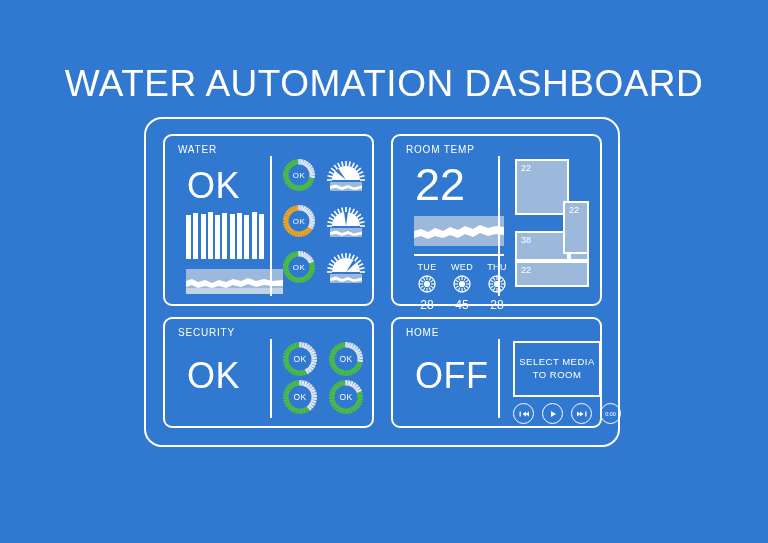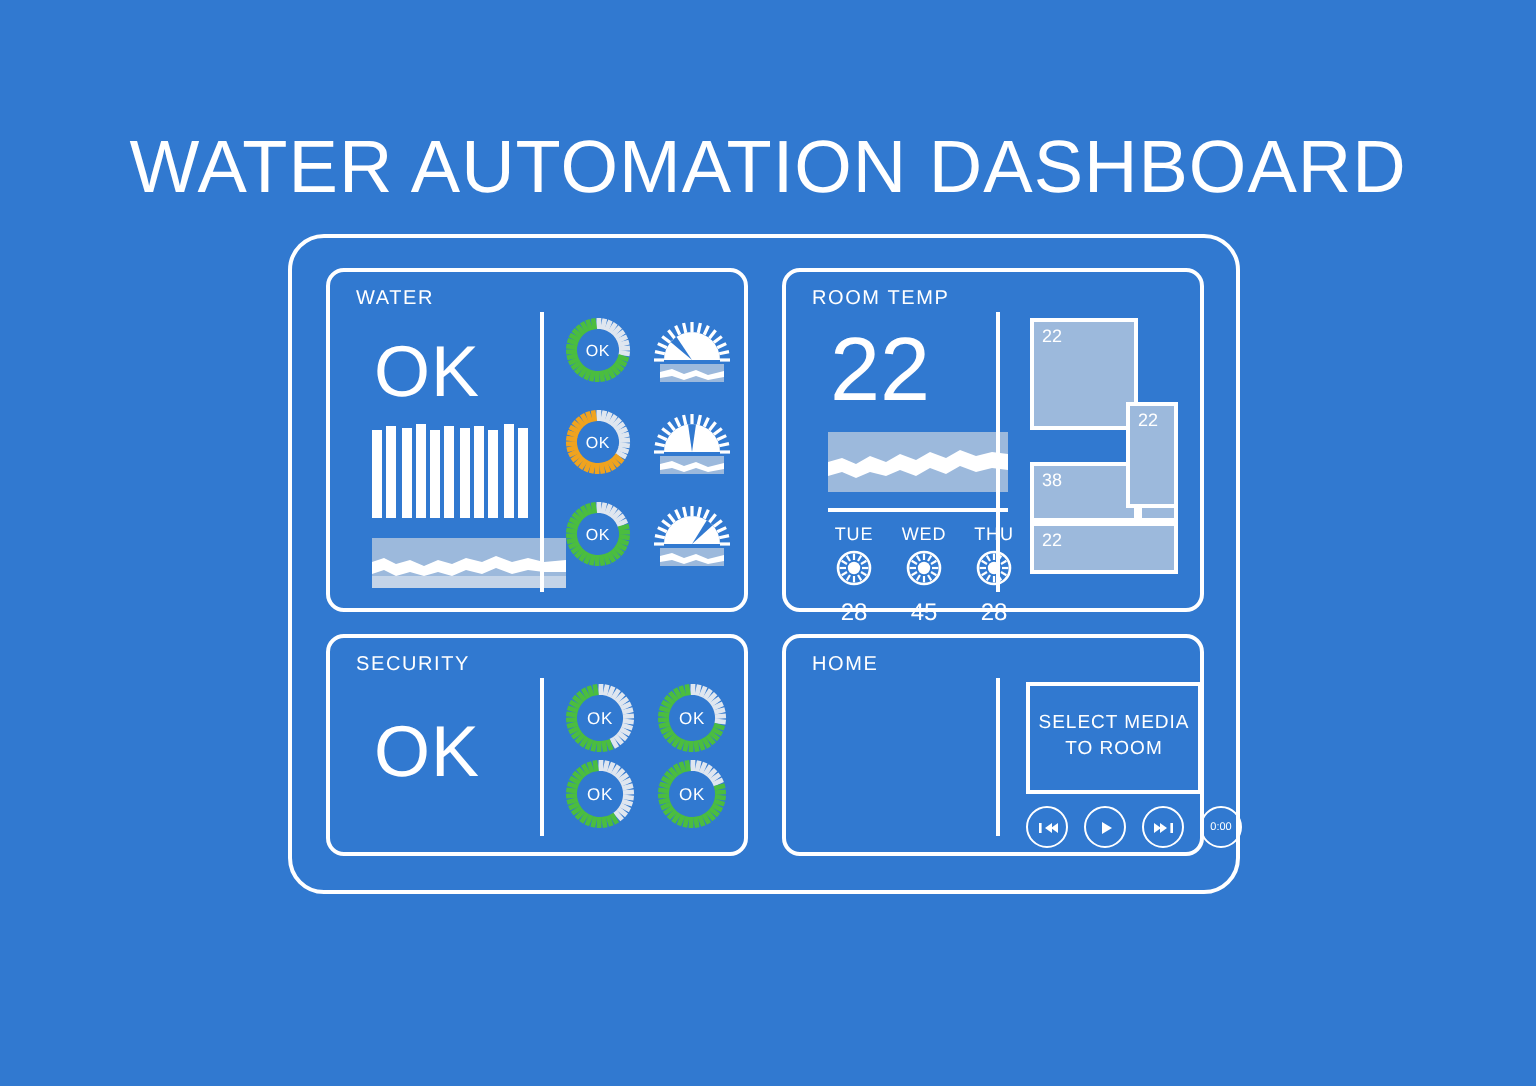--- a/index.html
+++ b/index.html
@@ -640,20 +640,21 @@
               <line x1="16.23" y1="6.64" x2="15.38" y2="1.20" stroke="#4bbd3f" stroke-width="2.4" stroke-linecap="butt"></line>
             </svg></div>
           <div class="label" style="font-size: 8.5px;">OK</div>
         </div>
       </div>
   </div>
 
   <div class="panel panel-media">
     <div class="panel-label">HOME</div>
 
+    <div class="big-status" style="left:22px; top:39px;">OFF</div>
 
     <div class="vdivider" style="left:105px; top:20px; height:79px;"></div>
 
     <div class="media-screen" style="left:120px; top:22px; width:88px; height:56px;">
       <span>SELECT MEDIA TO ROOM</span>
     </div>
 
     <div class="media-controls" id="media-controls" style="left:120px; top:84px;">
         <div class="mbtn">
           <svg width="12" height="10" viewBox="0 0 12 10">

